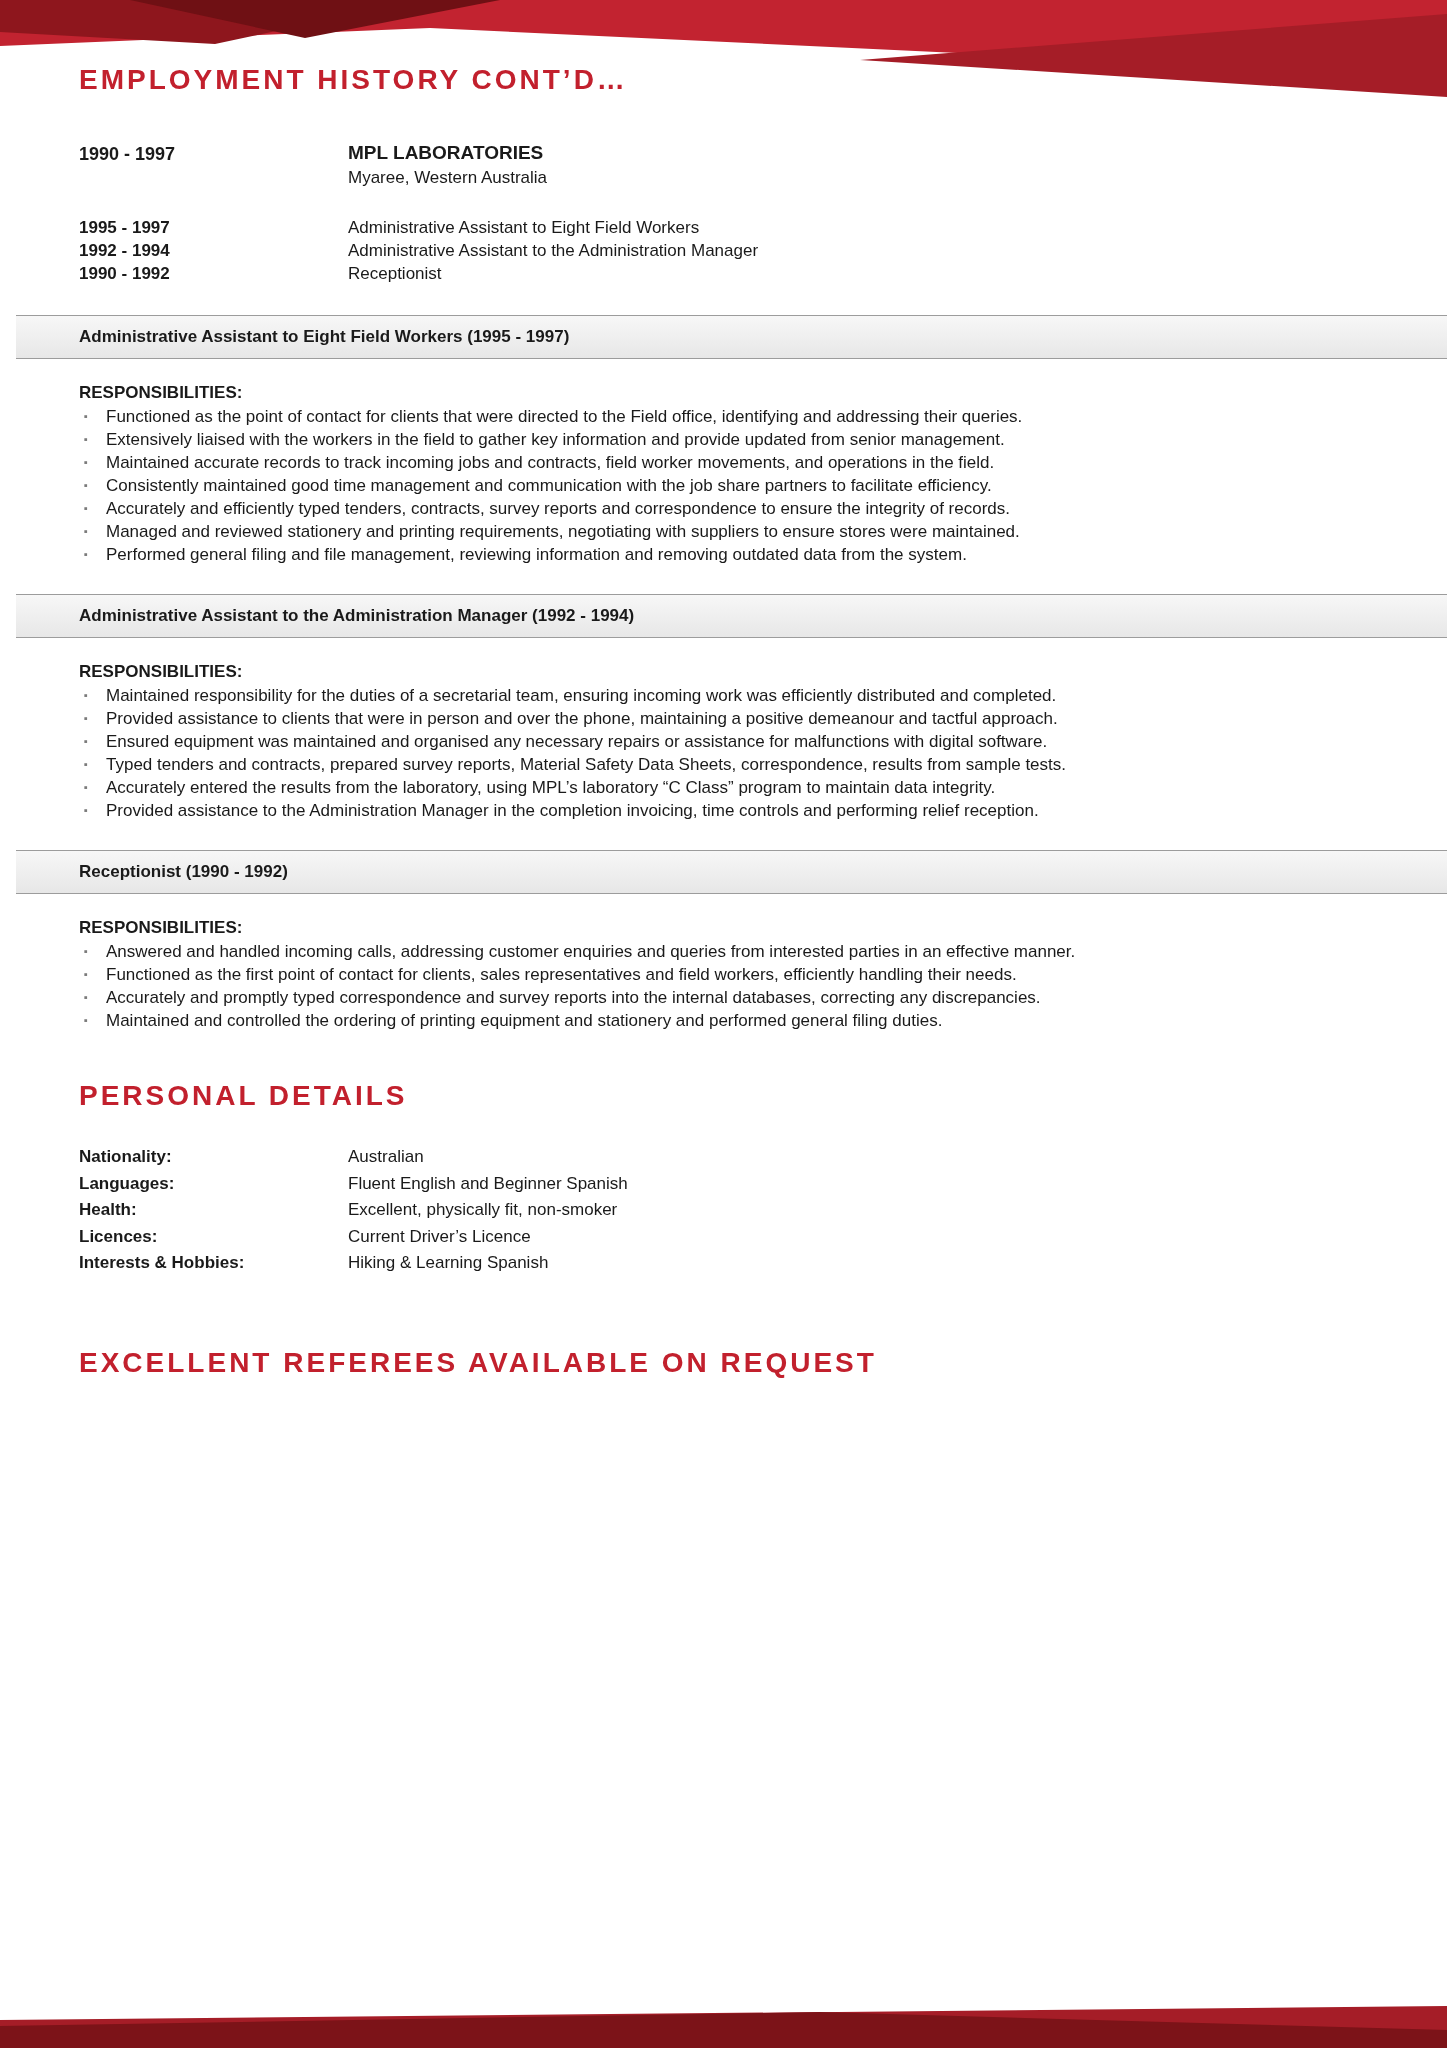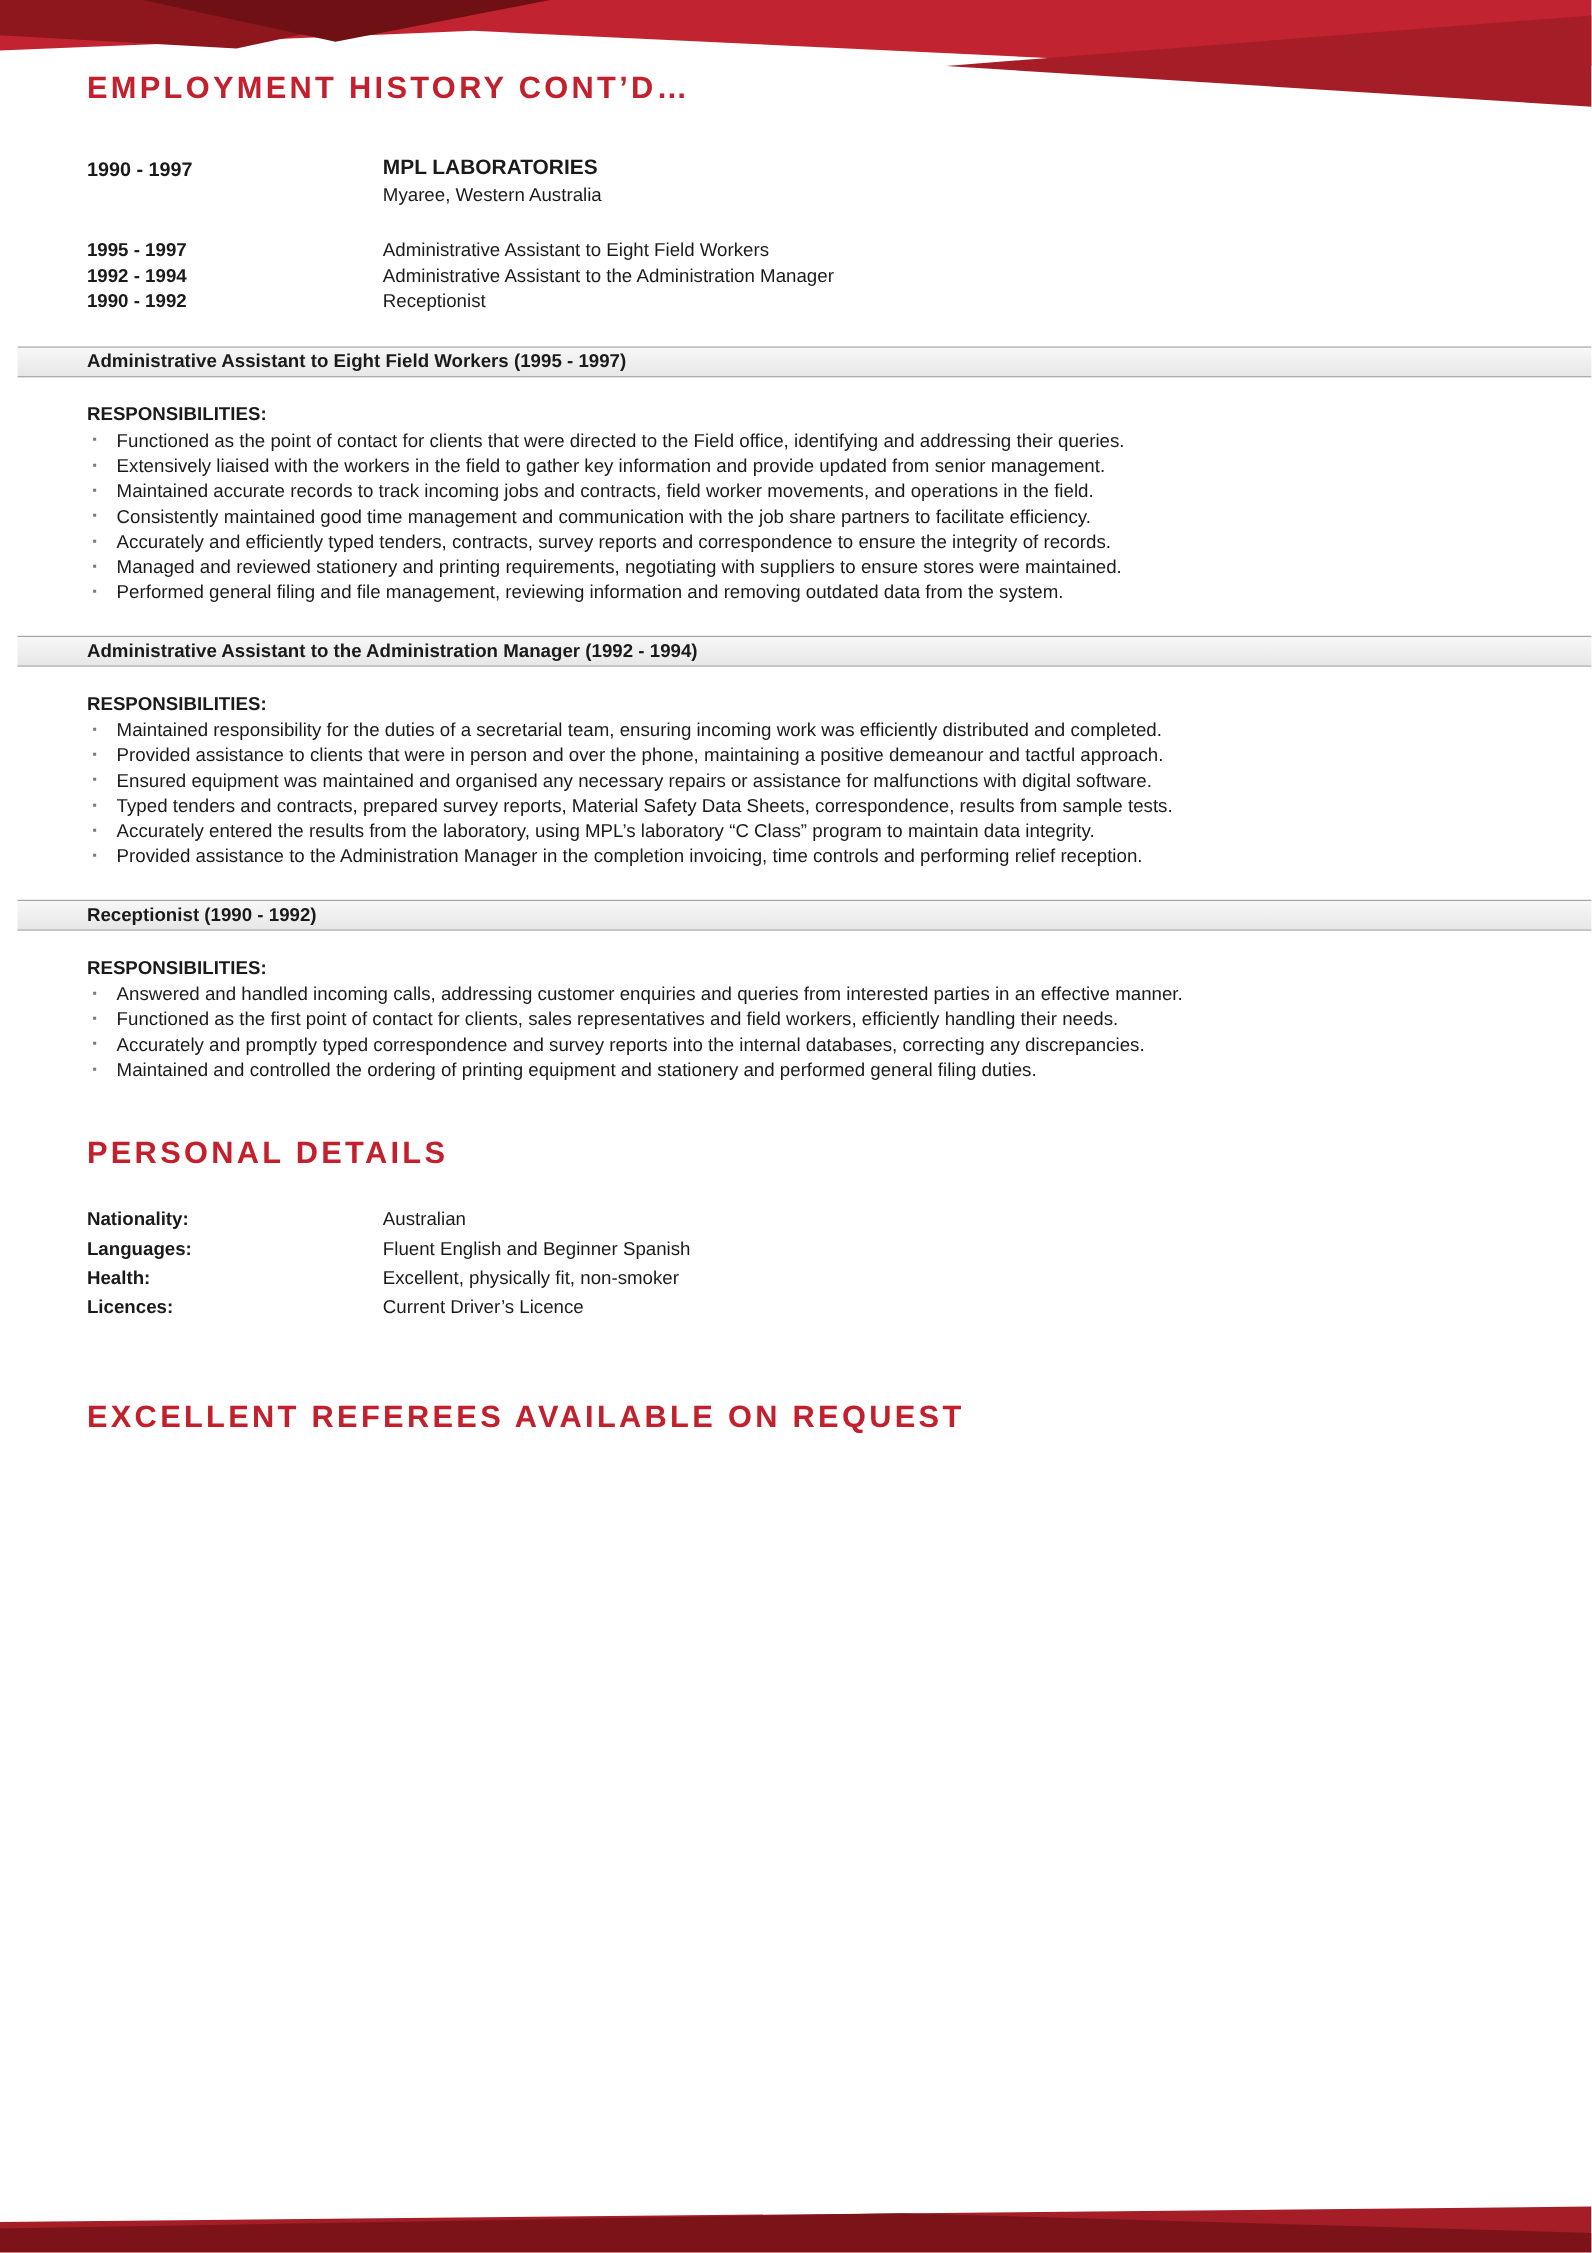--- a/index.html
+++ b/index.html
@@ -34,21 +34,21 @@
   .positions { margin-bottom:30px; }
   .position-row { line-height:23px; font-size:17px; }
   .position-dates { font-weight:bold; }
   .position-title { font-weight:normal; }
 
   .section-bar {
     margin-left:-63px; margin-right:-63px;
     background:linear-gradient(#f7f7f7, #e7e7e7);
     border-top:1px solid #9c9c9c;
     border-bottom:1px solid #9c9c9c;
-    height:28px;
+    height:44px;
     display:flex; align-items:center;
     padding-left:63px;
   }
   .section-bar-text { font-weight:bold; font-size:17px; }
 
   .section-body { padding-top:22px; padding-bottom:28px; }
   .resp-label { font-size:17px; line-height:23px; margin-bottom:1px;font-weight:bold; }
   ul.bullets { list-style:none; }
   li.bullet { display:flex; line-height:23px; font-size:17px; }
   .bullet-marker {
@@ -212,20 +212,24 @@
         <div class="detail-value">Fluent English and Beginner Spanish</div>
       </div>
       <div class="two-col detail-row">
         <div class="detail-label">Health:</div>
         <div class="detail-value">Excellent, physically fit, non-smoker</div>
       </div>
       <div class="two-col detail-row">
         <div class="detail-label">Licences:</div>
         <div class="detail-value">Current Driver’s Licence</div>
       </div>
+      <div class="two-col detail-row">
+        <div class="detail-label">Interests &amp; Hobbies:</div>
+        <div class="detail-value">Hiking &amp; Learning Spanish</div>
+      </div>
     </div>
 
     <h2 class="red-heading referees-heading">EXCELLENT REFEREES AVAILABLE ON REQUEST</h2>
 
   </div>
 
   <svg class="bottom-banner" width="1447" height="48" viewBox="0 0 1447 48">
     <polygon points="0,20 1447,6 1447,48 0,48" fill="#a51d27"></polygon>
     <polygon points="0,26 820,12 1447,30 1447,48 0,48" fill="#7c1318"></polygon>
   </svg>

